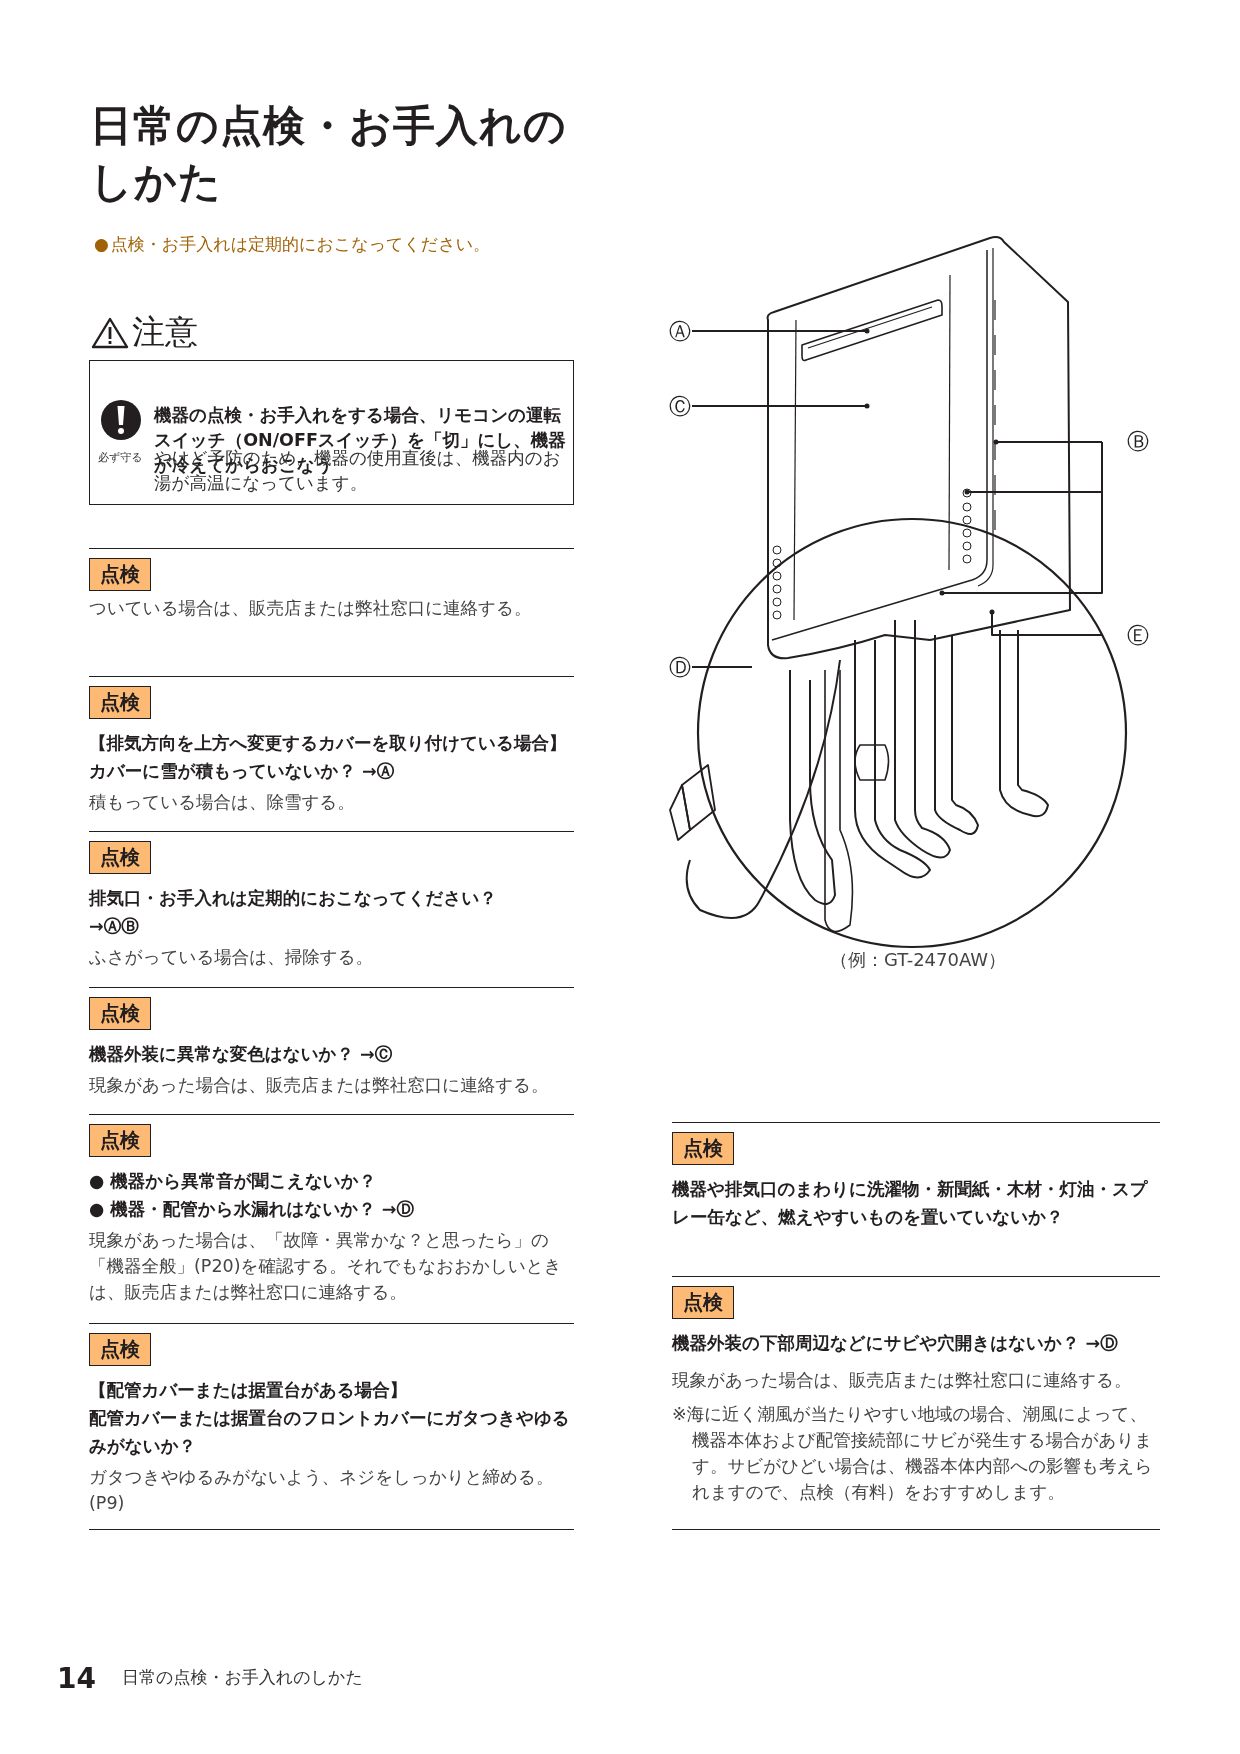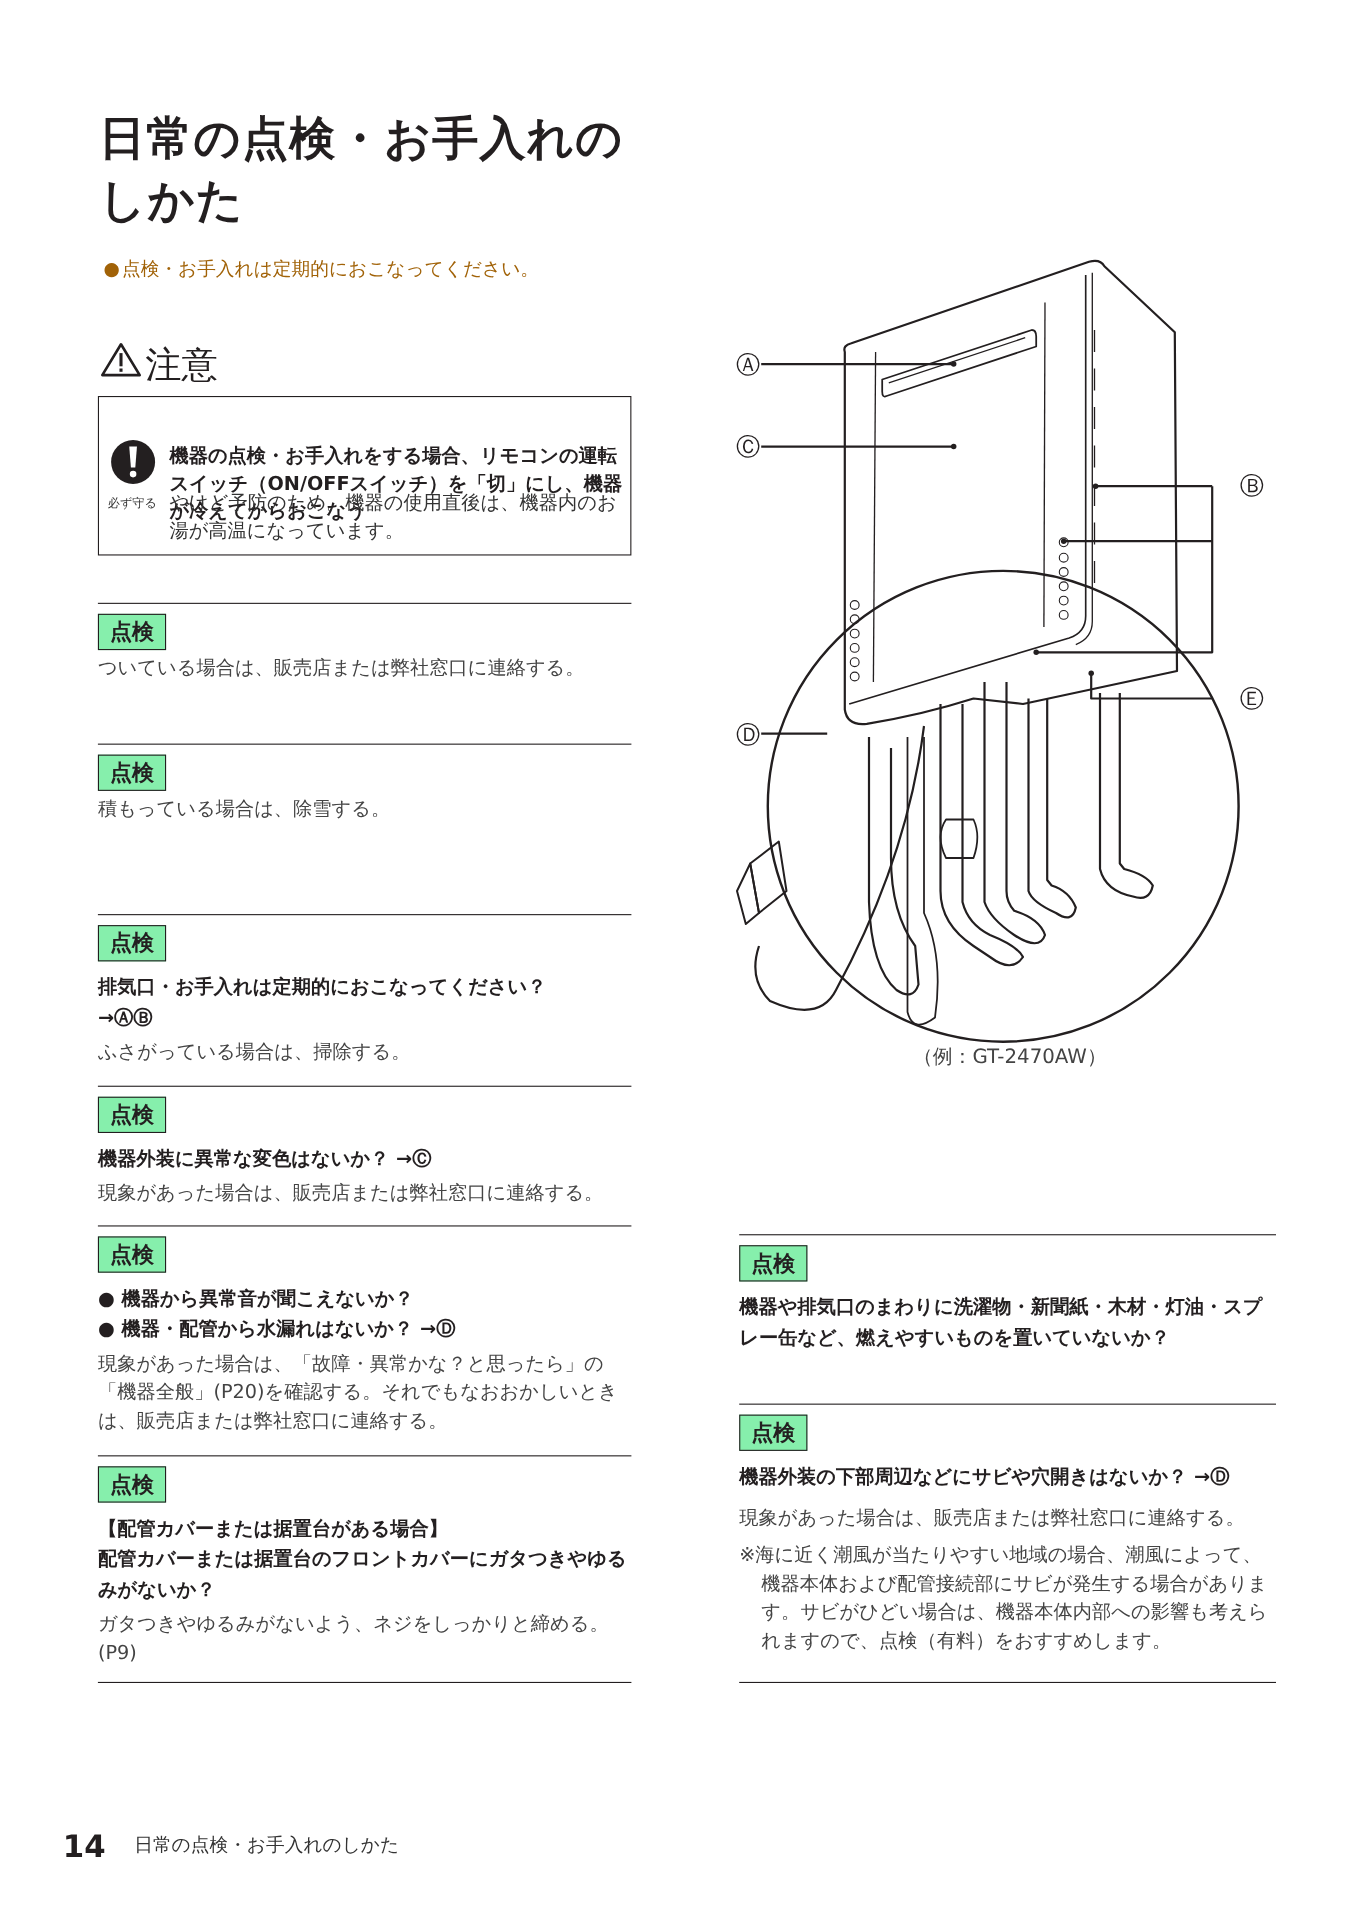--- a/index.html
+++ b/index.html
@@ -9,36 +9,36 @@
     color: #231f20;
   }
   .abs { position: absolute; }
   .title {
     left: 90px; top: 98px; width: 520px;
     font-size: 42px; font-weight: bold; line-height: 56px; letter-spacing: 1px;
     color: #231f20;
   }
   .intro { left: 94px; top: 233px; font-size: 17px; color: #a16207; }
   .intro .bullet { margin-right: 2px; }
-  .caution-head { left: 90px; top: 310px; font-size: 33px; display: flex; gap: 2px; }
+  .caution-head { left: 90px; top: 310px; font-size: 33px; display: flex; align-items: center; gap: 2px; }
   .caution-head svg { width: 40px; height: 34px; }
   .caution-box {
     left: 89px; top: 360px; width: 485px; height: 145px; box-sizing: border-box;
     border: 1.5px solid #231f20;
   }
   .caution-icon { left: 10px; top: 38px; width: 42px; height: 42px; }
   .caution-icon-label { left: 8px; top: 89px; font-size: 11px; color: #333; }
   .caution-bold { left: 64px; top: 6px; width: 415px; font-size: 17.5px; font-weight: bold; line-height: 25px; margin-top: 36px; }
   .caution-normal { left: 64px; top: 85px; width: 415px; font-size: 17.5px; line-height: 25px; color: #333; }
 
   .section { position: absolute; box-sizing: border-box; border-top: 1.5px solid #231f20; }
   .section.last { border-bottom: 1.5px solid #231f20; }
   .tag {
     display: inline-block; margin-top: 9px; padding: 2px 10px 3px 10px;
-    font-size: 20px; font-weight: bold; border: 1.5px solid #231f20; background: #86efac;
+    font-size: 20px; font-weight: bold; border: 1.5px solid #231f20; background: #fdba74;
     line-height: 26px;
   }
   .q { font-size: 17.5px; font-weight: bold; line-height: 28px; margin-top: 10px; color: #231f20; }
   .q .bl { display: block; }
   .a { font-size: 17.5px; line-height: 26px; color: #444; margin-top: 4px; }
   .note { font-size: 17.5px; line-height: 26px; color: #444; margin-top: 8px; padding-left: 20px; text-indent: -20px; }
 
   .figure { left: 660px; top: 220px; width: 500px; height: 760px; }
   .fig-caption { left: 830px; top: 948px; font-size: 18px; color: #444; }
   .footer-num { left: 57px; top: 1662px; font-size: 28px; font-weight: bold; }
@@ -76,20 +76,24 @@
   <div class="abs caution-normal">やけど予防のため。機器の使用直後は、機器内のお湯が高温になっています。</div>
 </div>
 
 <div class="section" style="left:89px; top:548px; width:485px; height:130px;">
   <span class="tag">点検</span>
   <div class="a">ついている場合は、販売店または弊社窓口に連絡する。</div>
 </div>
 
 <div class="section" style="left:89px; top:676px; width:485px; height:155px;">
   <span class="tag">点検</span>
+  <div class="q">
+    <span class="bl">【排気方向を上方へ変更するカバーを取り付けている場合】</span>
+    <span class="bl">カバーに雪が積もっていないか？ →Ⓐ</span>
+  </div>
   <div class="a">積もっている場合は、除雪する。</div>
 </div>
 
 <div class="section" style="left:89px; top:831px; width:485px; height:156px;">
   <span class="tag">点検</span>
   <div class="q">
     <span class="bl">排気口・お手入れは定期的におこなってください？</span>
     <span class="bl">→ⒶⒷ</span>
   </div>
   <div class="a">ふさがっている場合は、掃除する。</div>

